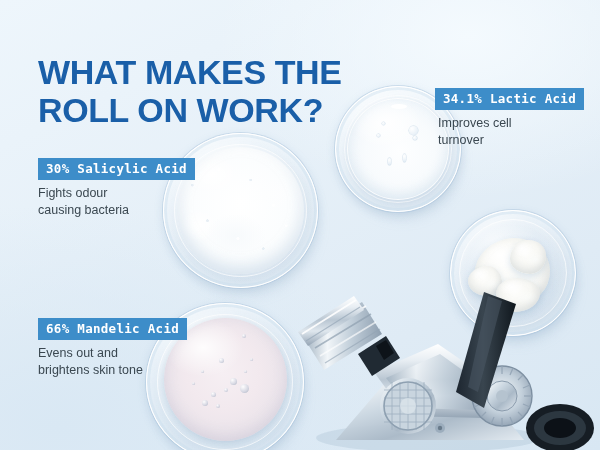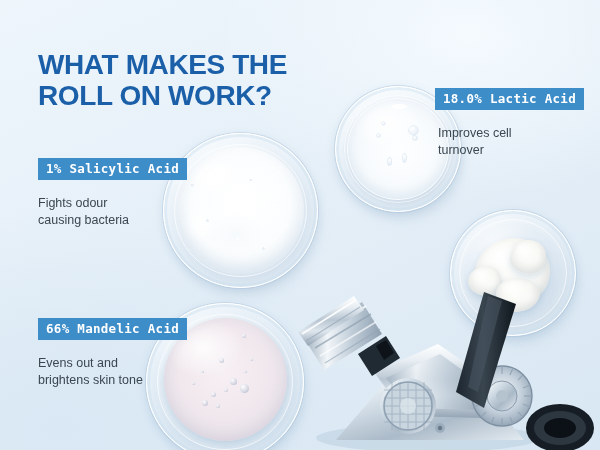--- a/index.html
+++ b/index.html
@@ -146,40 +146,40 @@
 
   
   #microscope { position: absolute; left: 288px; top: 288px; width: 312px; height: 162px; }
 
   
   #headline {
     position: absolute;
     left: 38px; top: 30px;
     width: 330px;
     color: #1a5fa8;
-    font-size: 28px;
+    font-size: 34px;
     font-weight: bold;
     line-height: 1.12;
     letter-spacing: -0.4px;
     text-transform: uppercase;
   }
   .callout { position: absolute; }
   .badge {
     display: inline-block;
     background: #3d8dc9;
     color: #ffffff;
     font-family: "DejaVu Sans Mono", "Liberation Mono", monospace;
     font-size: 12.5px;
     font-weight: bold;
     letter-spacing: 0.3px;
     padding: 3px 8px 4px 8px;
     white-space: nowrap;
   }
   .desc {
-    margin-top: 15px;
+    margin-top: 5px;
     color: #3a4750;
     font-size: 12.5px;
     line-height: 1.32;
     white-space: pre-line;
   }
   .callout.right-badge { text-align: right; }
   .callout.right-badge .desc { text-align: left; padding-left: 26px; }
 
   #callout-salicylic { left: 38px; top: 158px; width: 170px; }
   #callout-lactic    { left: 412px; top: 88px;  width: 172px; }
@@ -349,27 +349,27 @@
         <circle cx="152" cy="140" r="5" fill="#9cadbd"></circle>
         <circle cx="152" cy="140" r="2.2" fill="#687a8a"></circle>
       </svg>
     </div>
   </div>
 
   <h1 id="headline" style="white-space: pre-line;">WHAT MAKES THE
 ROLL ON WORK?</h1>
 
   <div class="callout" id="callout-salicylic">
-    <span class="badge">1% Salicylic Acid</span>
+    <span class="badge">30% Salicylic Acid</span>
     <div class="desc">Fights odour
 causing bacteria</div>
   </div>
 
   <div class="callout right-badge" id="callout-lactic">
-    <span class="badge">18.0% Lactic Acid</span>
+    <span class="badge">34.1% Lactic Acid</span>
     <div class="desc">Improves cell
 turnover</div>
   </div>
 
 
   <div class="callout" id="callout-mandelic">
     <span class="badge">66% Mandelic Acid</span>
     <div class="desc">Evens out and
 brightens skin tone</div>
   </div>

